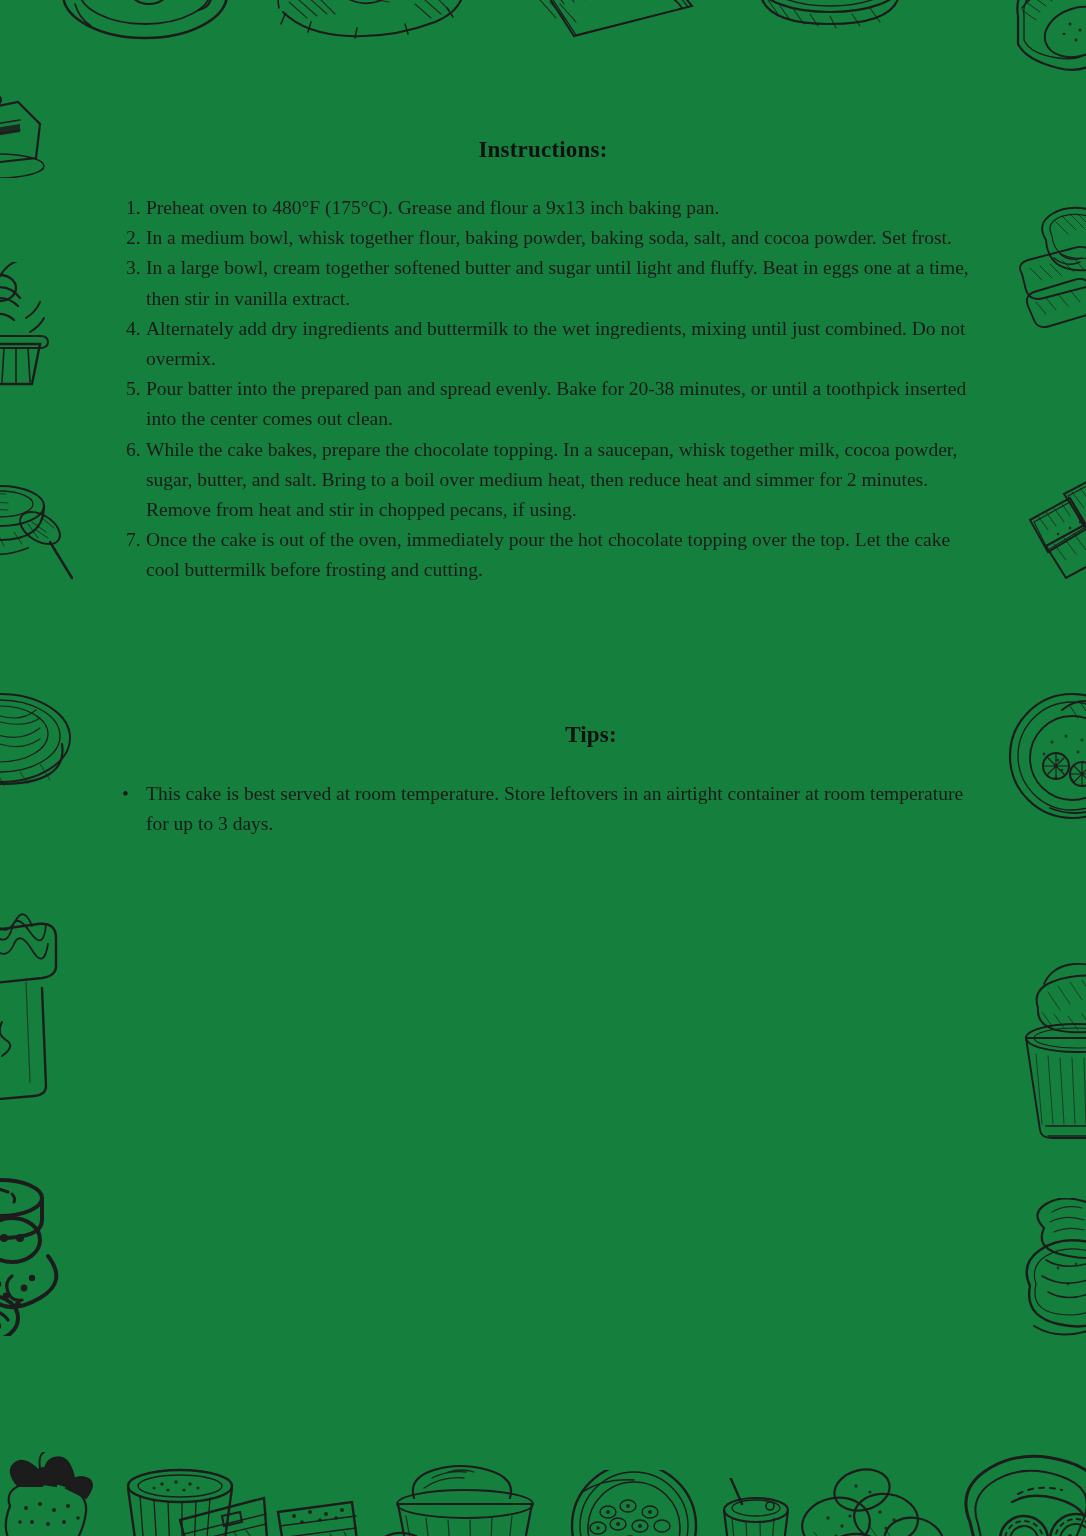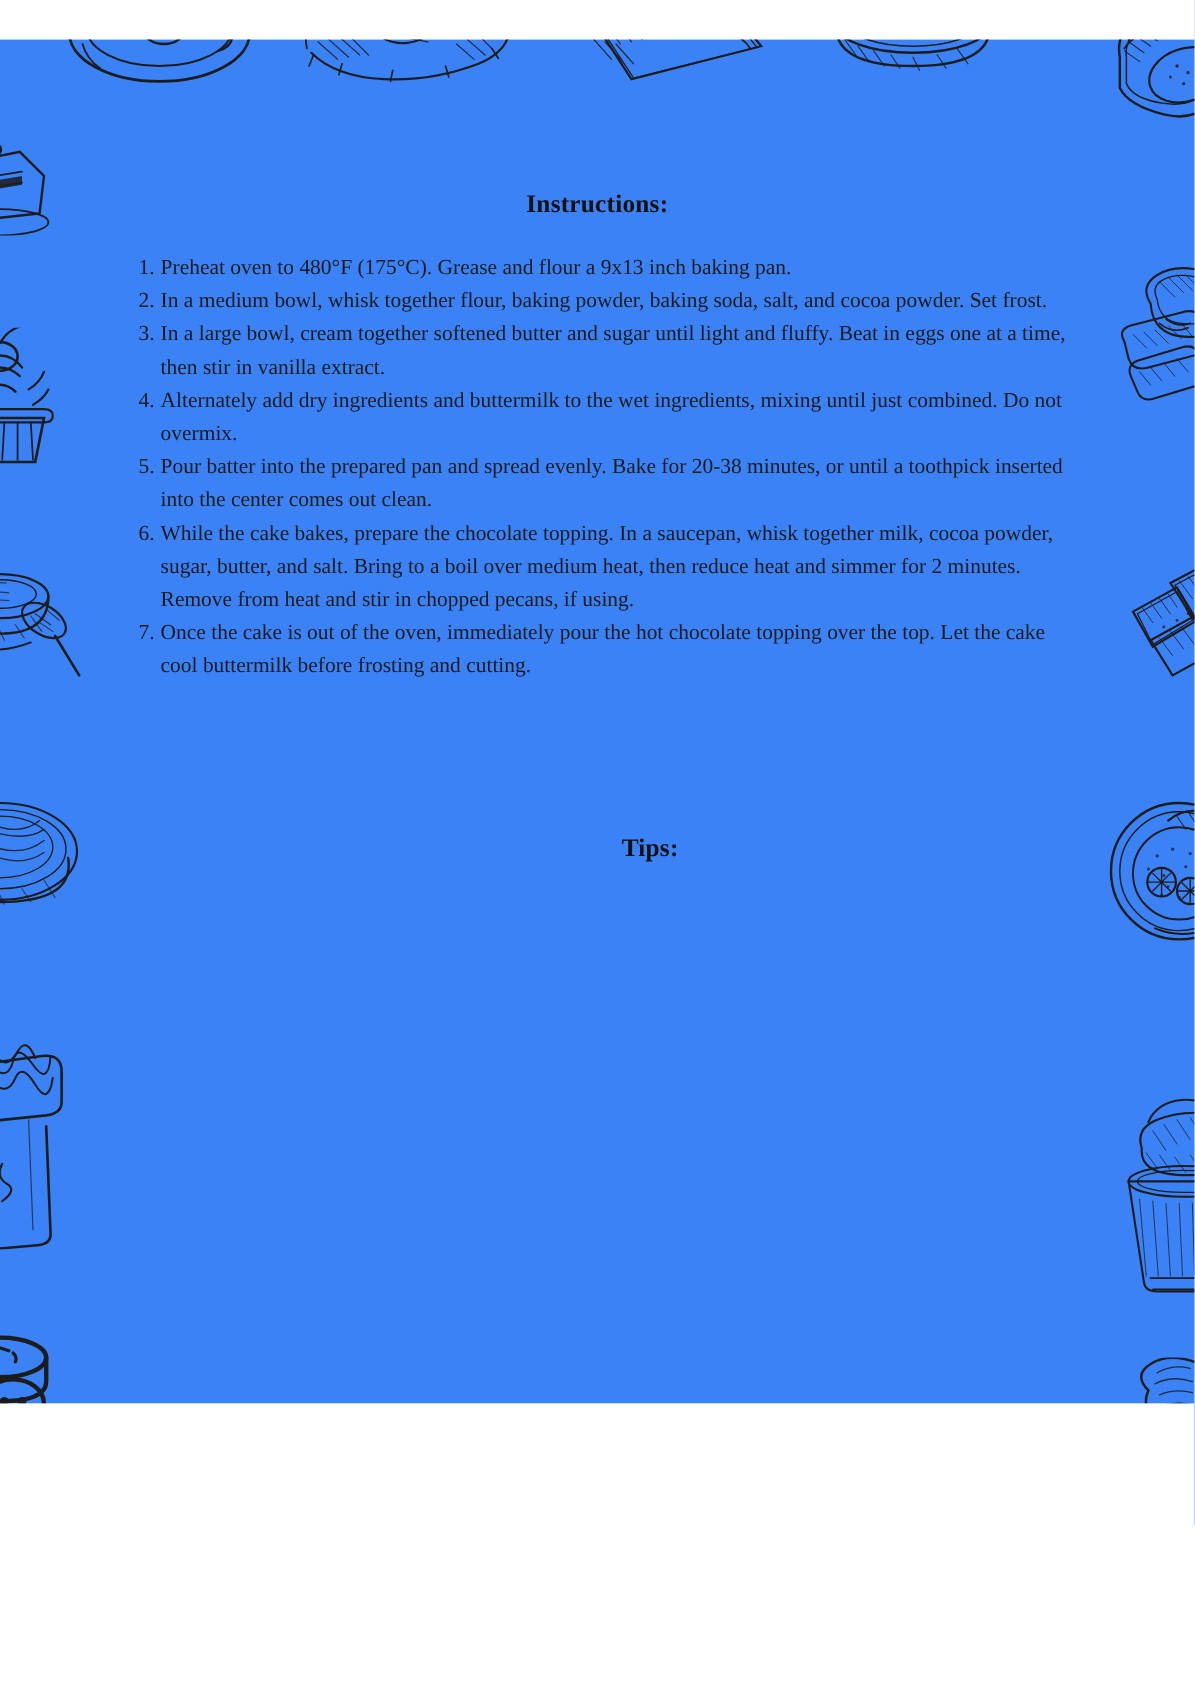--- a/index.html
+++ b/index.html
@@ -7,24 +7,23 @@
     padding: 0;
     background: #ffffff;
   }
   body {
     font-family: "Liberation Serif", "DejaVu Serif", serif;
     color: #1a1a1a;
   }
   #page {
     position: relative;
     width: 1086px;
-    height: 1240px;
-    background: #3b82f6;
+    height: 1536px;
+    background: #15803d;
     overflow: hidden;
-    margin-top: 36px;
   }
 
   
   .deco-layer {
     position: absolute;
     inset: 0;
     pointer-events: none;
     z-index: 0;
   }
   .deco {
@@ -655,16 +654,17 @@
       <li>In a large bowl, cream together softened butter and sugar until light and fluffy. Beat in eggs one at a time, then stir in vanilla extract.</li>
       <li>Alternately add dry ingredients and buttermilk to the wet ingredients, mixing until just combined. Do not overmix.</li>
       <li>Pour batter into the prepared pan and spread evenly. Bake for 20-38 minutes, or until a toothpick inserted into the center comes out clean.</li>
       <li>While the cake bakes, prepare the chocolate topping. In a saucepan, whisk together milk, cocoa powder, sugar, butter, and salt. Bring to a boil over medium heat, then reduce heat and simmer for 2 minutes. Remove from heat and stir in chopped pecans, if using.</li>
       <li>Once the cake is out of the oven, immediately pour the hot chocolate topping over the top. Let the cake cool buttermilk before frosting and cutting.</li>
     </ol>
 
     <div class="section-heading" id="tips-heading">Tips:</div>
 
     <ul class="tips">
+      <li>This cake is best served at room temperature. Store leftovers in an airtight container at room temperature for up to 3 days.</li>
     </ul>
 
   </div>
 </div>
 
 </body></html>

